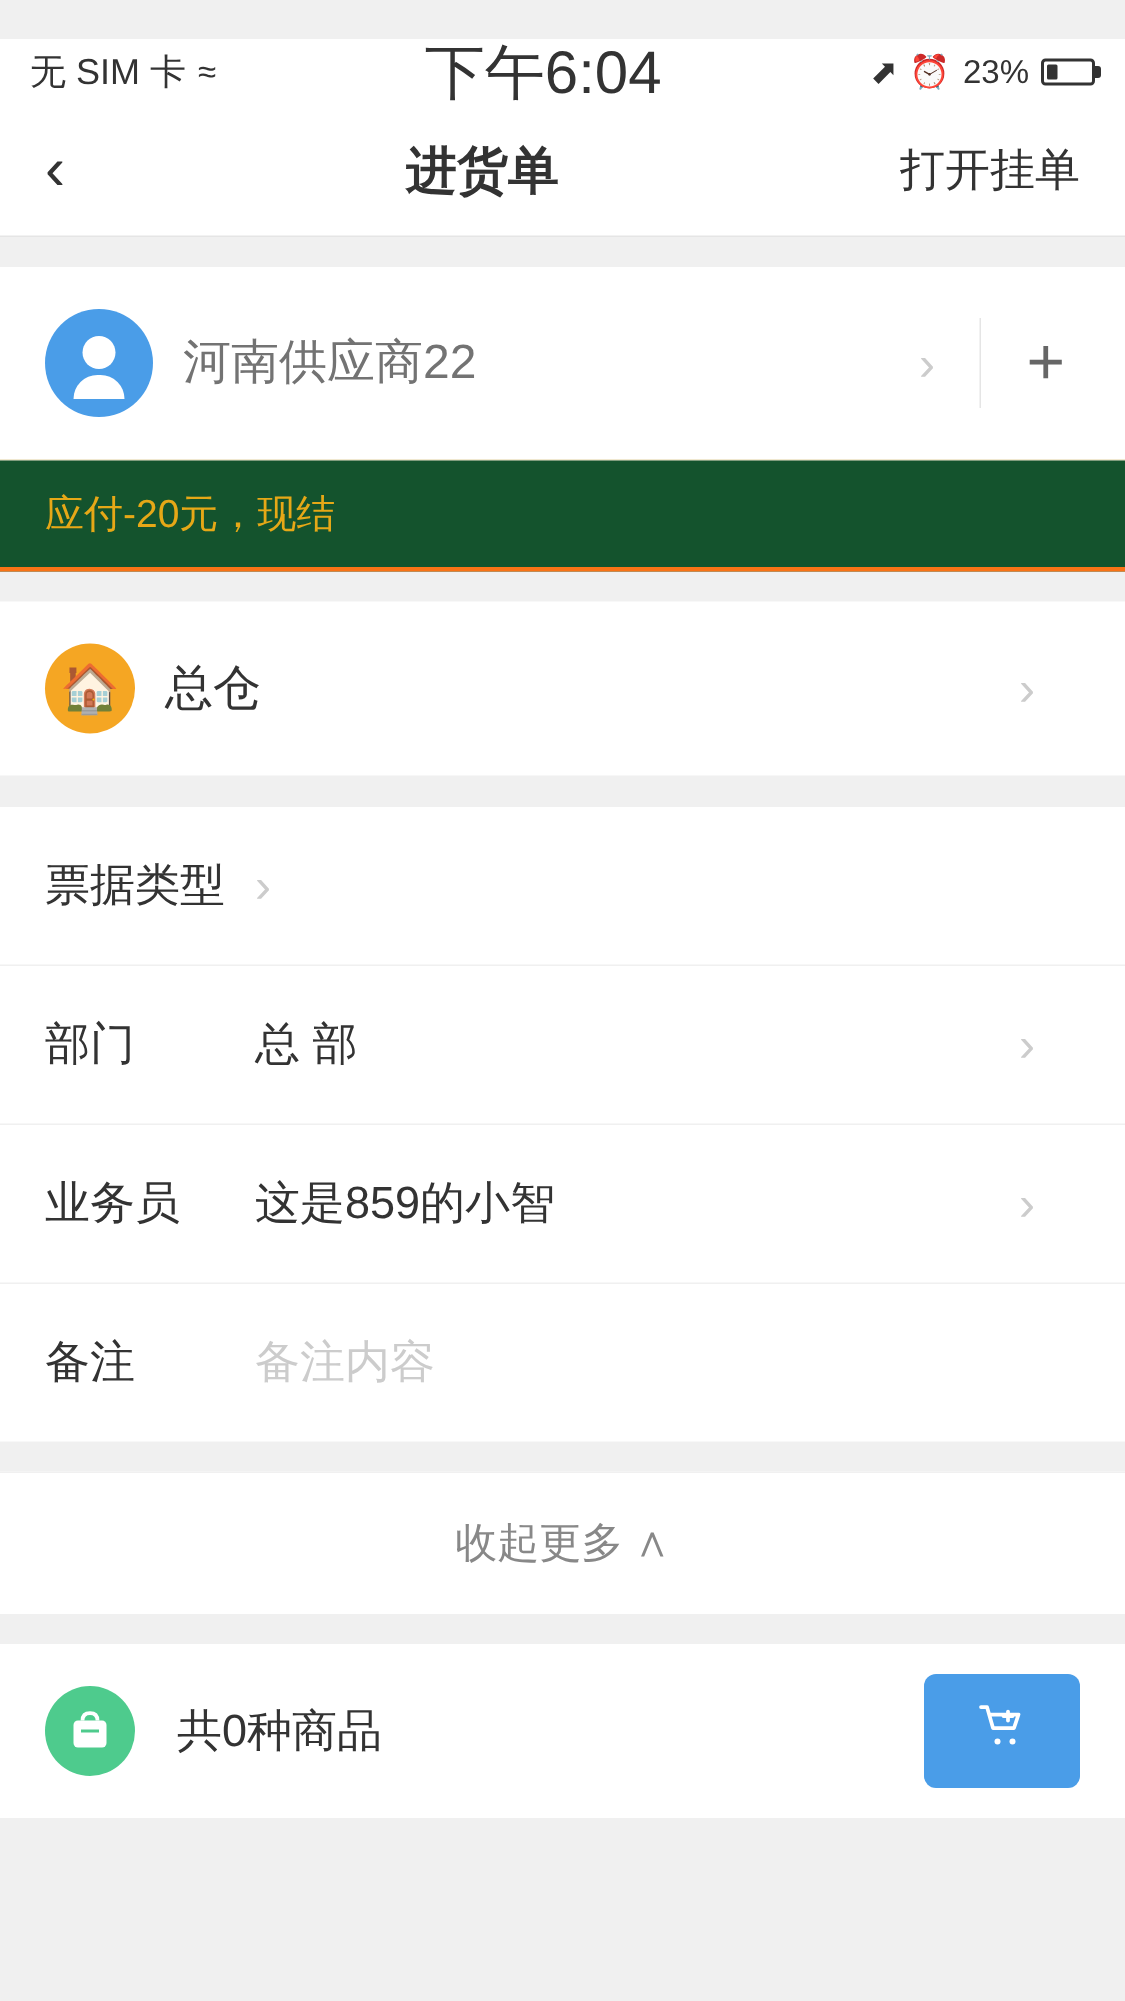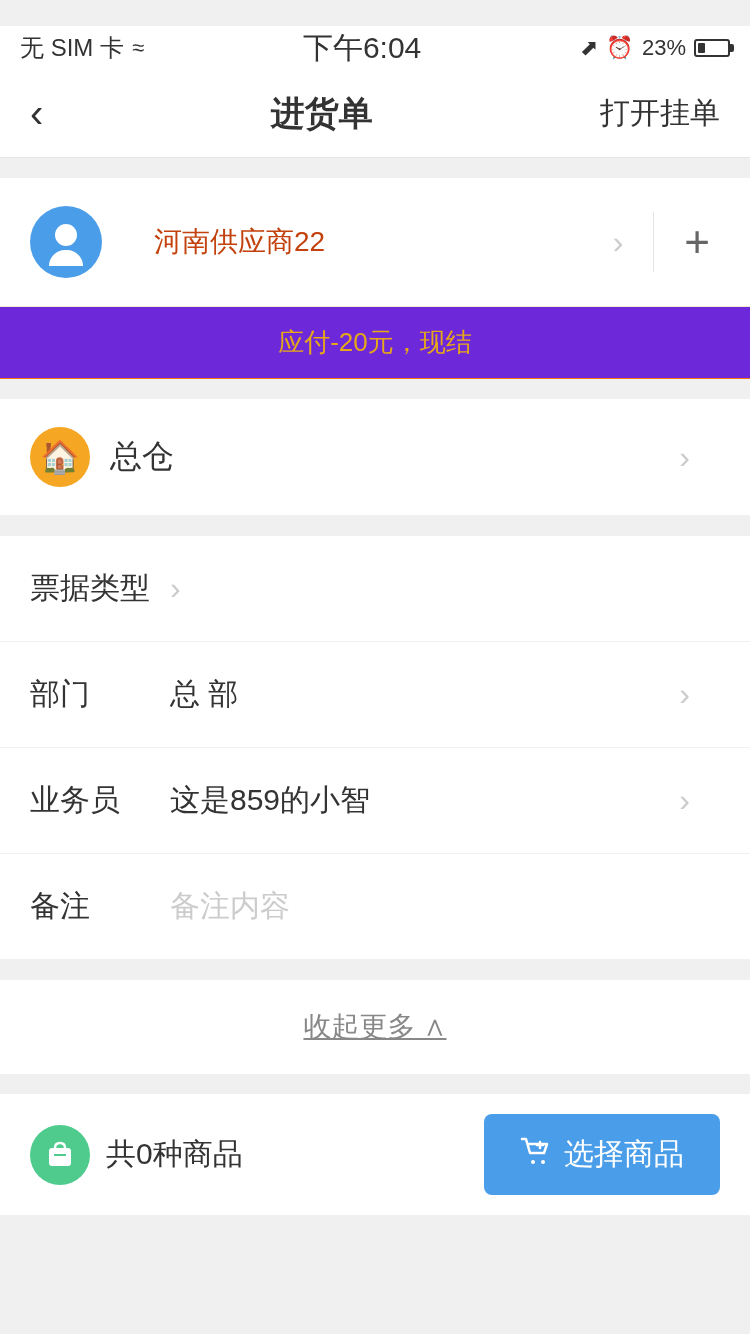--- a/index.html
+++ b/index.html
@@ -20,21 +20,21 @@
       background: #fff;
       display: flex;
       align-items: center;
       justify-content: space-between;
       padding: 0 20px;
       font-size: 24px;
       color: #333;
       margin-top: 26px;
     }
     .status-left { display: flex; align-items: center; gap: 8px; }
-    .status-center { font-size: 30px; font-weight: 500; }
+    .status-center { font-size: 40px; font-weight: 500; }
     .status-right { display: flex; align-items: center; gap: 8px; font-size: 22px; }
     .wifi-icon { font-size: 22px; }
     .battery-icon {
       display: inline-block;
       width: 36px;
       height: 18px;
       border: 2px solid #333;
       border-radius: 3px;
       position: relative;
     }
@@ -133,23 +133,22 @@
     }
     .avatar-body {
       width: 34px;
       height: 16px;
       border-radius: 17px 17px 0 0;
       background: #fff;
       margin: 0 auto;
     }
     .supplier-name {
       flex: 1;
-      font-size: 28px;
-      color: #c2410c;
-      margin-left: 32px;
+      font-size: 32px;
+      color: #737373;
     }
     .chevron-right {
       color: #ccc;
       font-size: 32px;
       margin-right: 30px;
     }
     .plus-btn {
       font-size: 44px;
       color: #666;
       cursor: pointer;
@@ -157,25 +156,24 @@
     }
     .supplier-divider-v {
       width: 1px;
       height: 60px;
       background: #e5e5e5;
       margin-right: 20px;
     }
 
     
     .notice-banner {
-      background: #6d28d9;
+      background: #14532d;
       padding: 18px 30px;
       border-top: 1px solid #f0e8d0;
-      border-bottom: 1px solid #f97316;
-      text-align: center;
+      border-bottom: 3px solid #f97316;
     }
     .notice-text {
       font-size: 26px;
       color: #e6a817;
     }
 
     
     .warehouse-row {
       display: flex;
       align-items: center;
@@ -237,36 +235,35 @@
     
     .collapse-row {
       background: #fff;
       padding: 28px 30px;
       text-align: center;
       font-size: 28px;
       color: #888;
       cursor: pointer;
       border-top: 1px solid #f0f0f0;
       margin-top: 20px;
-      text-decoration: underline;
     }
 
     
     .bottom-bar {
       background: #fff;
       padding: 20px 30px;
       display: flex;
       align-items: center;
       justify-content: space-between;
       margin-top: 20px;
     }
     .product-count-area {
       display: flex;
       align-items: center;
-      gap: 16px;
+      gap: 28px;
     }
     .product-icon {
       width: 60px;
       height: 60px;
       border-radius: 50%;
       background: #4ecb8d;
       display: flex;
       align-items: center;
       justify-content: center;
       flex-shrink: 0;
@@ -396,17 +393,16 @@
   <button class="select-product-btn">
     <span class="btn-icon">
       <svg width="32" height="28" viewBox="0 0 32 28" fill="none" xmlns="http://www.w3.org/2000/svg">
         <path d="M2 2h4l4 14h14l3-9H8" stroke="white" stroke-width="2.5" stroke-linecap="round" stroke-linejoin="round"></path>
         <circle cx="13" cy="25" r="2" fill="white"></circle>
         <circle cx="23" cy="25" r="2" fill="white"></circle>
         <line x1="20" y1="5" x2="20" y2="11" stroke="white" stroke-width="2.5" stroke-linecap="round"></line>
         <line x1="17" y1="8" x2="23" y2="8" stroke="white" stroke-width="2.5" stroke-linecap="round"></line>
       </svg>
     </span>
-    <span>选择商品</span>
   </button>
 </div>
 
 <div class="page-bg"></div>
 
 </body></html>

